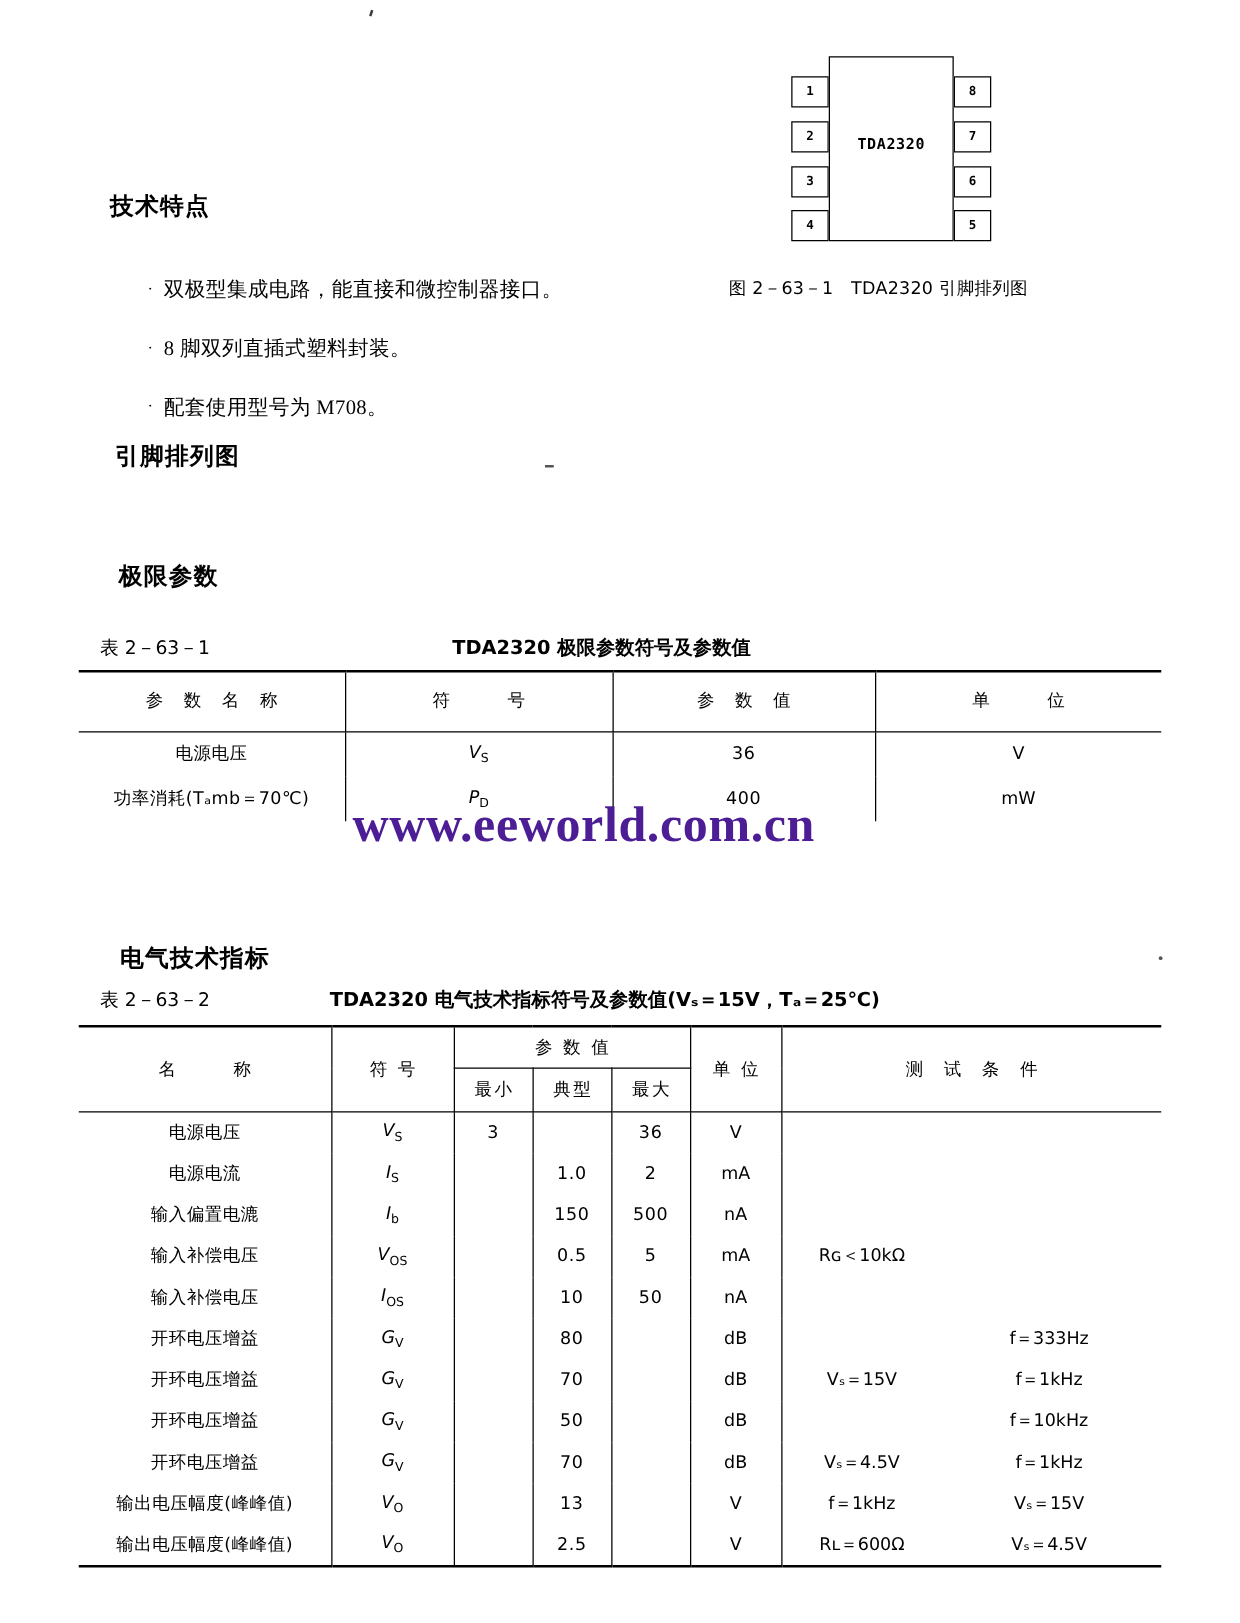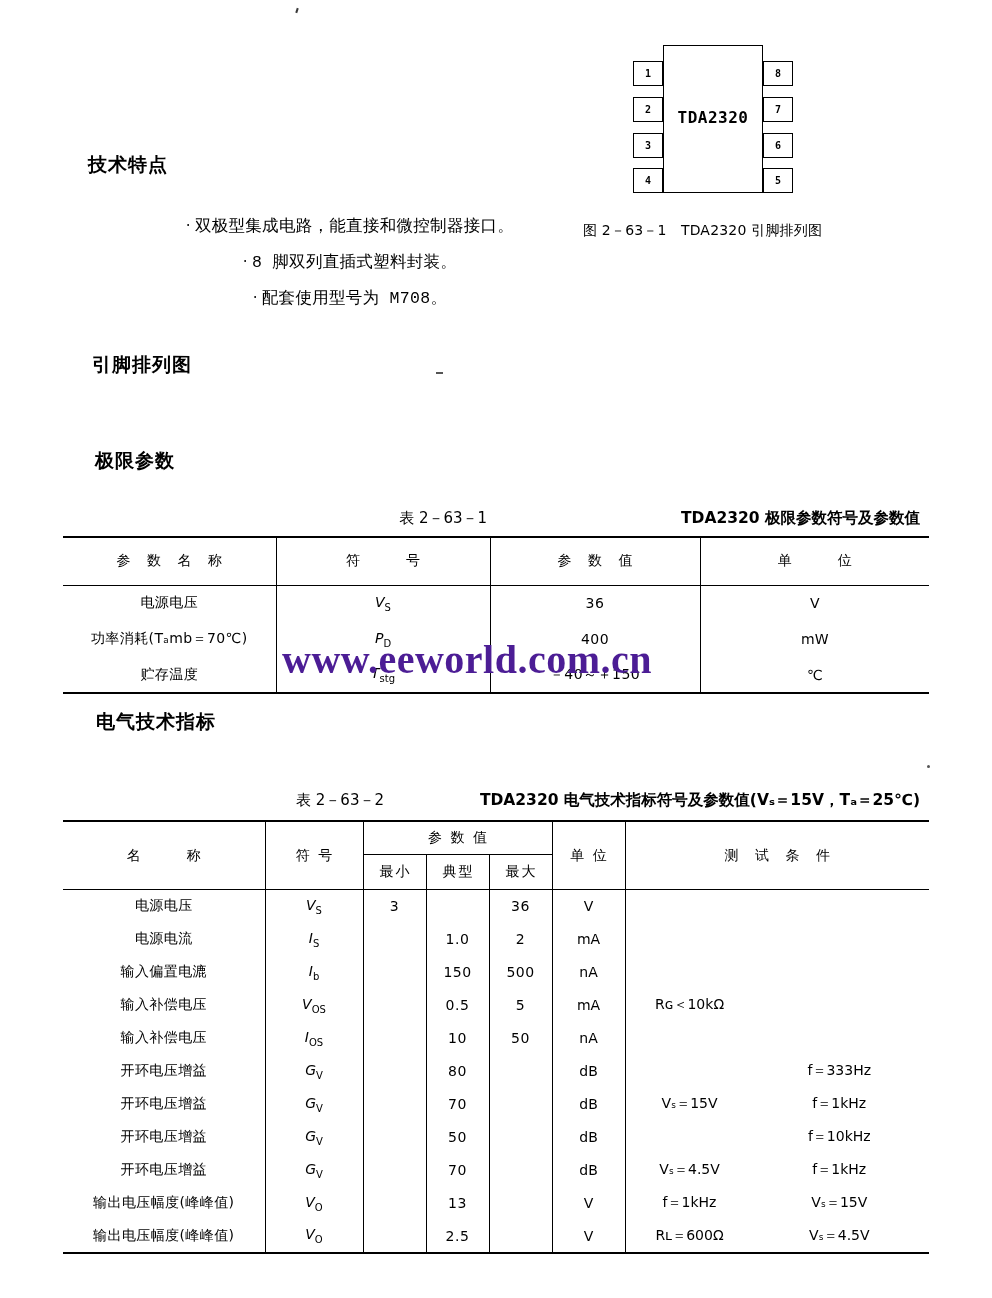--- a/index.html
+++ b/index.html
@@ -33,26 +33,25 @@
   }
 
   
   .features {
     position: absolute;
     left: 118px;
     top: 208px;
     width: 460px;
   }
   .feature-item {
-    font-family: Liberation Mono, monospace;
+    font-family: Liberation Serif, serif;
     font-size: 16.5px;
-    line-height: 35px;
+    line-height: 46px;
     white-space: nowrap;
     letter-spacing: 0.3px;
-    text-align: center;
   }
   .feature-item .dot {
     display: inline-block;
     width: 13px;
     font-size: 13px;
     vertical-align: 2px;
   }
 
   
   .chip-wrap {
@@ -72,21 +71,21 @@
     background: #fff;
     box-sizing: border-box;
   }
   .chip-label {
     position: absolute;
     left: 0;
     right: 0;
     top: 62px;
     text-align: center;
     font-family: "DejaVu Sans Mono", "Liberation Mono", monospace;
-    font-size: 16px;
+    font-size: 12px;
     font-weight: bold;
     letter-spacing: 0.5px;
   }
   .pin {
     position: absolute;
     width: 30px;
     height: 25px;
     border: 1.4px solid #000;
     background: #fff;
     box-sizing: border-box;
@@ -105,25 +104,24 @@
     top: 222px;
     font-family: "DejaVu Sans", "Liberation Sans", sans-serif;
     font-size: 14px;
     white-space: nowrap;
     letter-spacing: 0.2px;
   }
 
   
   .tbl-caption-row {
     position: absolute;
-    left: 100px;
+    left: 80px;
     width: 820px;
     font-size: 15.5px;
     white-space: nowrap;
-    text-align: right;
   }
   .tbl-caption-row .tbl-no {
     font-family: "DejaVu Sans", "Liberation Sans", sans-serif;
     font-size: 15px;
   }
   .tbl-caption-row .tbl-title {
     font-family: "DejaVu Sans", "Liberation Sans", sans-serif;
     font-weight: bold;
     font-size: 15.5px;
   }
@@ -309,32 +307,26 @@
         <td class="sym-cell"><span>V</span><sub>S</sub></td>
         <td class="num-cell">36</td>
         <td class="unit-cell no-r">V</td>
       </tr>
       <tr style="height:36px;">
         <td class="name-cell no-l">功率消耗(Tₐmb＝70℃)</td>
         <td class="sym-cell"><span>P</span><sub>D</sub></td>
         <td class="num-cell">400</td>
         <td class="unit-cell no-r">mW</td>
       </tr>
-      <tr style="height:36px;">
-        <td class="name-cell no-l rule-bottom">贮存温度</td>
-        <td class="sym-cell rule-bottom"><span>T</span><sub>stg</sub></td>
-        <td class="num-cell rule-bottom">－40～＋150</td>
-        <td class="unit-cell no-r rule-bottom">℃</td>
-      </tr>
     </tbody>
   </table>
 
   <div class="watermark">www.eeworld.com.cn</div>
 
-  <div class="section-head abs" style="left:96px; top:709px;">电气技术指标</div>
+  <div class="section-head abs" style="left:96px; top:754px;">电气技术指标</div>
 
   <div class="tbl-caption-row" style="top:790px;">
     <span class="tbl-no">表 2－63－2</span>
     <span class="tbl-title" style="margin-left:92px;">TDA2320 电气技术指标符号及参数值(Vₛ＝15V，Tₐ＝25℃)</span>
   </div>
 
   <table class="doc" style="left:63px; top:820px; width:866px;">
     <colgroup>
       <col style="width:202px">
         <col style="width:98px">

